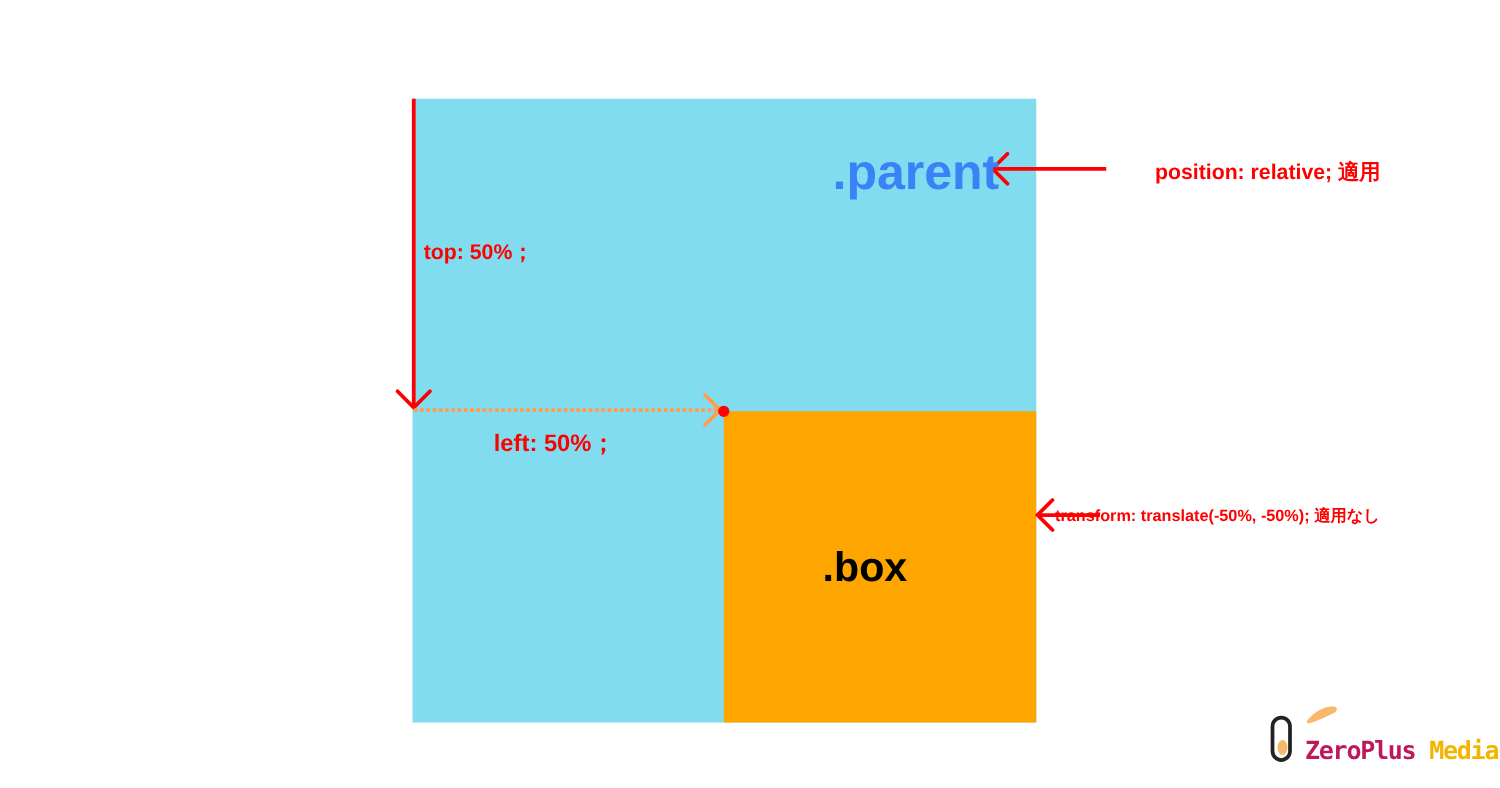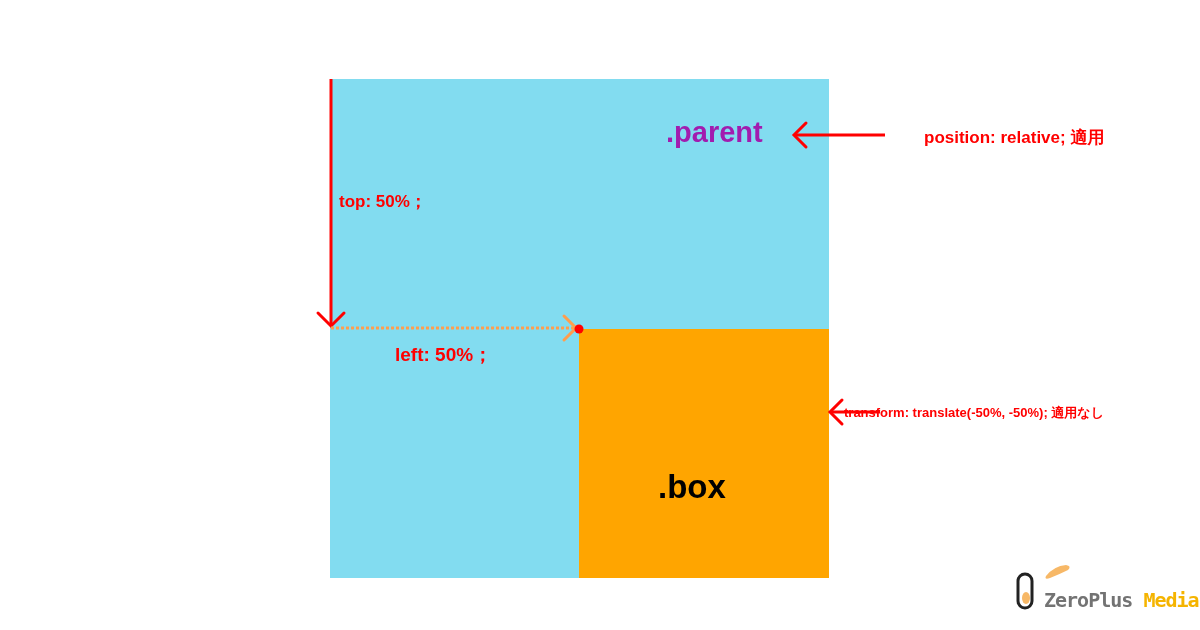--- a/index.html
+++ b/index.html
@@ -1,30 +1,30 @@
 <!DOCTYPE html>
 <html><head>
 <meta charset="utf-8">
 <style>
   html,body{margin:0;padding:0;}
   body{width:1200px;height:630px;background:#ffffff;position:relative;overflow:hidden;font-family:"Liberation Sans","DejaVu Sans",sans-serif;}
   .parent{position:absolute;left:330px;top:79px;width:499px;height:499px;background:#82dcf0;}
   .box{position:absolute;left:579px;top:329px;width:250px;height:249px;background:#ffa500;}
   .lbl{position:absolute;font-weight:bold;white-space:nowrap;}
-  .parent-label{left:666px;top:116px;font-size:29px;color:#a21caf;}
-  .box-label{left:658px;top:468px;font-size:33px;color:#000;}
+  .parent-label{left:666px;top:116px;font-size:40px;color:#3b82f6;}
+  .box-label{left:658px;top:435px;font-size:33px;color:#000;}
   .red{color:#ff0000;}
   .top-label{left:339px;top:190px;font-size:17px;}
   .left-label{left:395px;top:342px;font-size:19px;}
   .pos-label{left:924px;top:126px;font-size:17px;}
   .tr-label{left:844px;top:404px;font-size:13px;}
   svg.overlay{position:absolute;left:0;top:0;}
   .logo{position:absolute;left:1016px;top:562px;width:170px;height:50px;}
   .logo-text{position:absolute;left:1044px;top:588px;font-size:20px;font-weight:bold;white-space:nowrap;font-family:"DejaVu Sans Mono","Liberation Mono",monospace;letter-spacing:-1px;}
-  .logo-zp{color:#737373;}
+  .logo-zp{color:#be185d;}
   .logo-media{color:#f5b400;text-align:right;}
 </style>
 </head>
 <body>
 
 <div class="parent"></div>
 <div class="box"></div>
 
 <svg class="overlay" width="1200" height="630">
 

